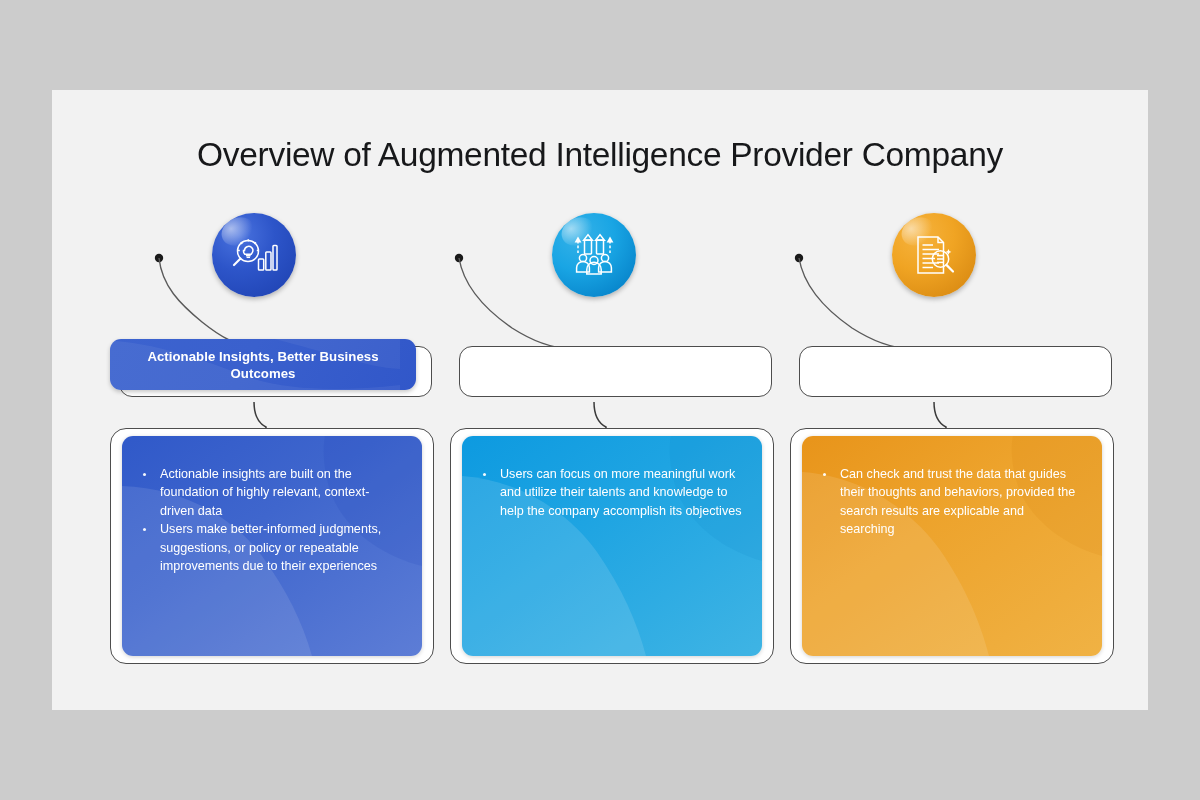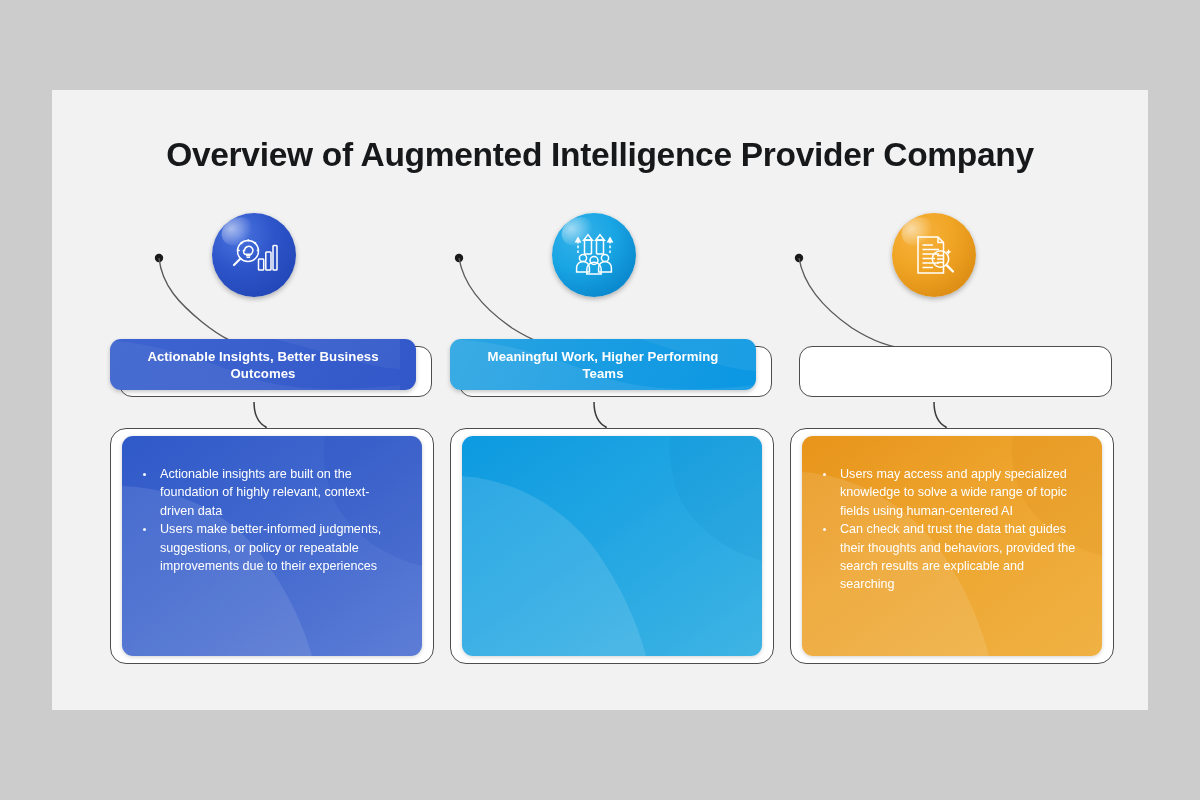--- a/index.html
+++ b/index.html
@@ -25,21 +25,21 @@
     overflow: hidden;
   }
 
   #slide-title {
     position: absolute;
     left: 0;
     top: 46px;
     width: 1096px;
     text-align: center;
     font-size: 33.5px;
-    font-weight: bold;
+    font-weight: normal;
     color: #17181a;
     letter-spacing: -0.3px;
     font-family: "Liberation Sans", sans-serif;
   }
 
   
   .column {
     position: absolute;
     top: 0;
     width: 340px;
@@ -278,37 +278,31 @@
         <path d="M6.6,39 v-4.2 a6.4,6.4 0 0 1 12.8,0 V39 Z"></path>
         <circle cx="35" cy="25" r="3.6"></circle>
         <path d="M28.6,39 v-4.2 a6.4,6.4 0 0 1 12.8,0 V39 Z"></path>
         <circle cx="24" cy="27.5" r="4"></circle>
         <path d="M16.8,41 v-4.6 a7.2,7.2 0 0 1 14.4,0 V41 Z"></path>
       </svg>
     </div>
 
     <div class="banner-wrap">
       <div class="banner-outline"></div>
-      <div class="banner" style="background: linear-gradient(115deg, #2ba5e2 0%, #1a9de2 45%, #0b97e3 100%);">
-        <svg class="swoosh" width="306" height="51" viewBox="0 0 306 51">
-          <path d="M0,0 C70,4 110,22 160,40 C200,52 250,52 306,46 L306,51 L0,51 Z" fill="#ffffff" opacity="0.08"></path>
-          <path d="M190,0 C235,14 272,30 306,32 L306,0 Z" fill="#ffffff" opacity="0.06"></path>
-        </svg>
-        <span class="btext">Meaningful Work, Higher Performing Teams</span>
-      </div>
     </div>
 
     <div class="card-wrap">
       <div class="card-outline"></div>
       <div class="card" style="background: linear-gradient(145deg, #0d9ae0 0%, #1ea4e2 40%, #3fb4e4 100%);">
         <svg class="swoosh" width="300" height="220" viewBox="0 0 300 220">
           <path d="M0,40 C55,44 105,74 135,116 C160,152 175,186 184,220 L0,220 Z" fill="#ffffff" opacity="0.12"></path>
           <path d="M300,0 L300,125 C262,114 230,90 216,58 C208,36 206,15 209,0 Z" fill="#0b86c9" opacity="0.14"></path>
         </svg>
         <ul class="bullets">
+          <li>Users can focus on more meaningful work and utilize their talents and knowledge to help the company accomplish its objectives</li>
         </ul>
       </div>
     </div>
   </div>
 
   <div class="column" id="col-2">
 
     <svg class="connector-layer" viewBox="0 0 340 620">
       <circle cx="17" cy="168" r="4.2" fill="#1a1a1a"></circle>
       <path d="M17,168 C22,198 44,220 70,238 C92,252 110,258 126,258" fill="none" stroke="#5a5a5a" stroke-width="1.4"></path>
@@ -342,20 +336,19 @@
     </div>
 
     <div class="card-wrap">
       <div class="card-outline"></div>
       <div class="card" style="background: linear-gradient(145deg, #e8941a 0%, #eda32c 40%, #f0b244 100%);">
         <svg class="swoosh" width="300" height="220" viewBox="0 0 300 220">
           <path d="M0,36 C58,40 108,72 138,114 C164,152 178,186 187,220 L0,220 Z" fill="#ffffff" opacity="0.11"></path>
           <path d="M300,0 L300,120 C264,110 232,86 218,56 C210,34 208,14 211,0 Z" fill="#d07f0a" opacity="0.13"></path>
         </svg>
         <ul class="bullets">
-          <li>Users may access and apply specialized knowledge to solve a wide range of topic fields using human-centered AI</li>
           <li>Can check and trust the data that guides their thoughts and behaviors, provided the search results are explicable and searching</li>
         </ul>
       </div>
     </div>
   </div>
 
 </div>
 
 </body></html>

